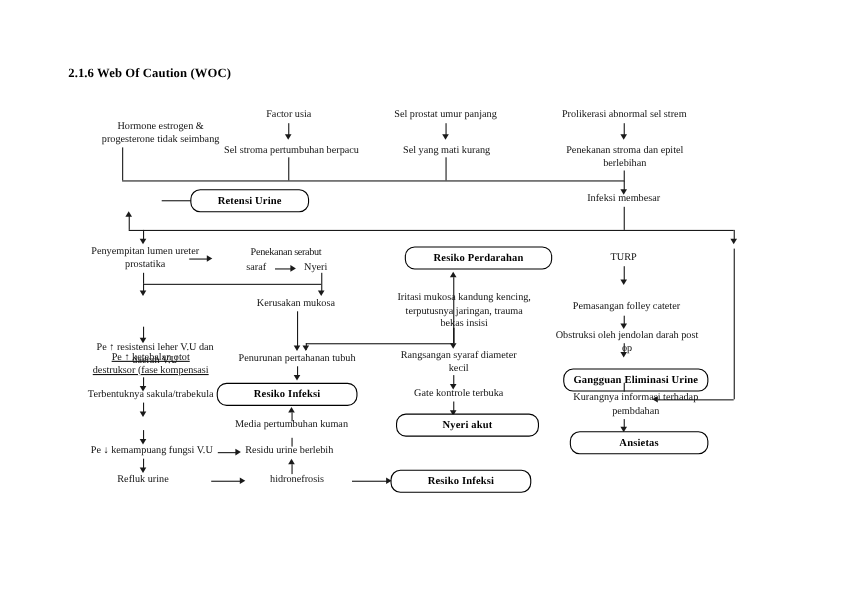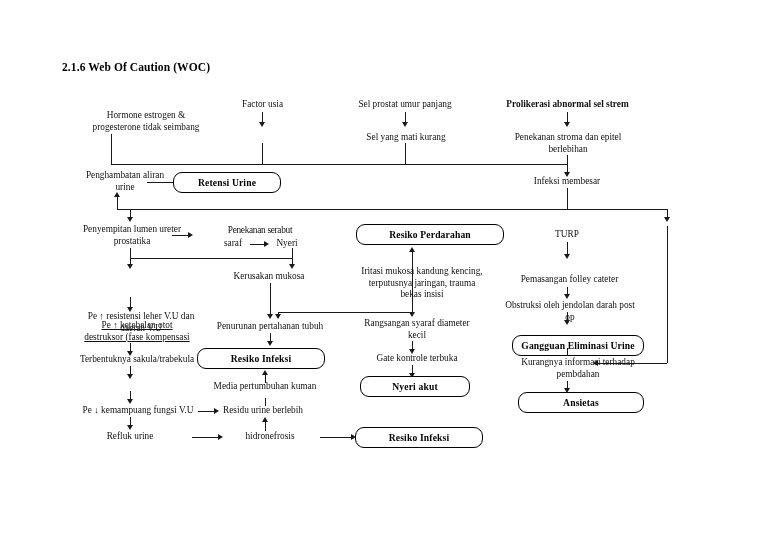--- a/index.html
+++ b/index.html
@@ -98,46 +98,45 @@
 
   <div class="title">2.1.6 Web Of Caution (WOC)</div>
 
   <div class="node" style="left:66px; top:110px; width:160px;">Hormone estrogen &amp;
 progesterone tidak seimbang</div>
 
   <div class="node" style="left:210px; top:99px; width:105px;">Factor usia</div>
   <div class="ln vline" style="left:262px; top:112px; height:11px;"></div>
   <div class="arr arr-down" style="left:259px; top:122px;"></div>
 
+  <div class="node" style="left:186px; top:132px; width:158px;">Sel stroma pertumbuhan berpacu</div>
 
   <div class="node" style="left:340px; top:99px; width:130px;">Sel prostat umur panjang</div>
   <div class="ln vline" style="left:405px; top:112px; height:11px;"></div>
   <div class="arr arr-down" style="left:402px; top:122px;"></div>
 
   <div class="node" style="left:352px; top:132px; width:108px;">Sel yang mati kurang</div>
 
-  <div class="node" style="left:490px; top:99px; width:155px;font-weight:bold;">Prolikerasi abnormal sel strem</div>
+  <div class="node" style="left:490px; top:99px; width:155px;">Prolikerasi abnormal sel strem</div>
   <div class="ln vline" style="left:567px; top:112px; height:11px;"></div>
   <div class="arr arr-down" style="left:564px; top:122px;"></div>
 
   <div class="node" style="left:498px; top:132px; width:140px;">Penekanan stroma dan epitel
 berlebihan</div>
 
   <div class="ln vline" style="left:111px; top:134px; height:30px;"></div>
   <div class="ln vline" style="left:262px; top:143px; height:21px;"></div>
   <div class="ln vline" style="left:405px; top:143px; height:21px;"></div>
   <div class="ln vline" style="left:567px; top:155px; height:9px;"></div>
 
   <div class="ln hline" style="left:111px; top:164px; width:457px;"></div>
 
   <div class="ln vline" style="left:567px; top:164px; height:10px;"></div>
   <div class="arr arr-down" style="left:564px; top:172px;"></div>
 
-  <div class="node" style="left:70px; top:170px; width:110px;">Penghambatan aliran
-urine</div>
 
   <div class="ln hline" style="left:147px; top:182px; width:30px;"></div>
   <div class="arr arr-right" style="left:176px; top:179px;"></div>
 
   <div class="boxnode" style="left:173px; top:172px; width:108px; height:21px;">Retensi Urine</div>
 
   <div class="node" style="left:512px; top:176px; width:110px;">Infeksi membesar</div>
 
   <div class="ln vline" style="left:567px; top:188px; height:21px;"></div>
   <div class="ln hline" style="left:117px; top:209px; width:550px;"></div>
@@ -156,21 +155,21 @@
 
   <div class="ln hline" style="left:172px; top:235px; width:18px;"></div>
   <div class="arr arr-right" style="left:188px; top:232px;"></div>
 
   <div class="node bold-cond" style="left:210px; top:225px; width:100px;">Penekanan serabut</div>
   <div class="node" style="left:216px; top:238px; width:34px;">saraf</div>
   <div class="ln hline" style="left:250px; top:244px; width:16px;"></div>
   <div class="arr arr-right" style="left:264px; top:241px;"></div>
   <div class="node" style="left:270px; top:238px; width:34px;">Nyeri</div>
 
-  <div class="boxnode" style="left:356px; top:224px; width:148px; height:21px;">Resiko Perdarahan</div>
+  <div class="boxnode" style="left:368px; top:224px; width:134px; height:21px;">Resiko Perdarahan</div>
 
   <div class="node" style="left:537px; top:229px; width:60px;">TURP</div>
 
   <div class="ln vline" style="left:667px; top:226px; height:137px;"></div>
   <div class="ln hline" style="left:598px; top:363px; width:69px;"></div>
   <div class="arr arr-left" style="left:593px; top:360px;"></div>
 
   <div class="ln vline" style="left:130px; top:248px; height:10px;"></div>
   <div class="ln hline" style="left:130px; top:258px; width:162px;"></div>
   <div class="ln vline" style="left:130px; top:258px; height:8px;"></div>
@@ -249,21 +248,21 @@
 
   <div class="ln vline" style="left:412px; top:365px; height:10px;"></div>
   <div class="arr arr-down" style="left:409px; top:373px;"></div>
 
   <div class="ln vline" style="left:567px; top:381px; height:9px;"></div>
   <div class="arr arr-down" style="left:564px; top:388px;"></div>
 
 
   <div class="node" style="left:202px; top:381px; width:126px;">Media pertumbuhan kuman</div>
 
-  <div class="boxnode" style="left:360px; top:376px; width:110px; height:21px;text-align:center;">Nyeri akut</div>
+  <div class="boxnode" style="left:360px; top:376px; width:130px; height:21px;text-align:center;">Nyeri akut</div>
 
   <div class="boxnode" style="left:518px; top:392px; width:126px; height:21px;">Ansietas</div>
 
   <div class="ln vline" style="left:265px; top:375px; height:8px;"></div>
   <div class="arr arr-up" style="left:262px; top:370px;"></div>
 
   <div class="ln vline" style="left:130px; top:391px; height:10px;"></div>
   <div class="arr arr-down" style="left:127px; top:399px;"></div>
 
   <div class="node" style="left:62px; top:405px; width:152px;">Pe ↓ kemampuang fungsi V.U</div>

